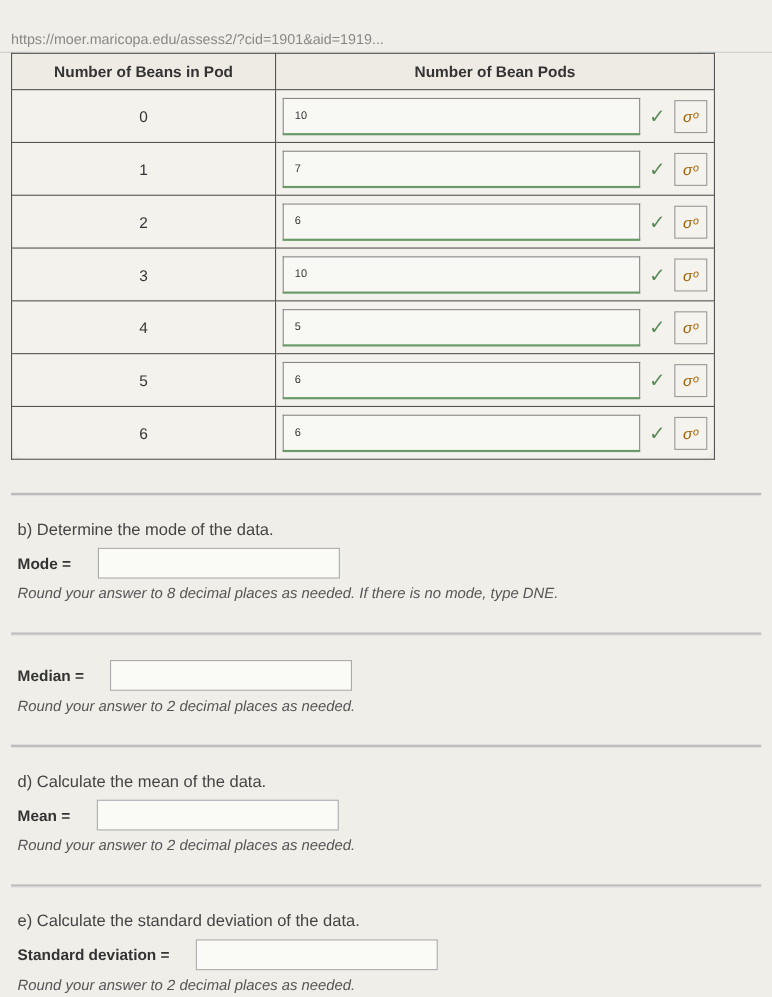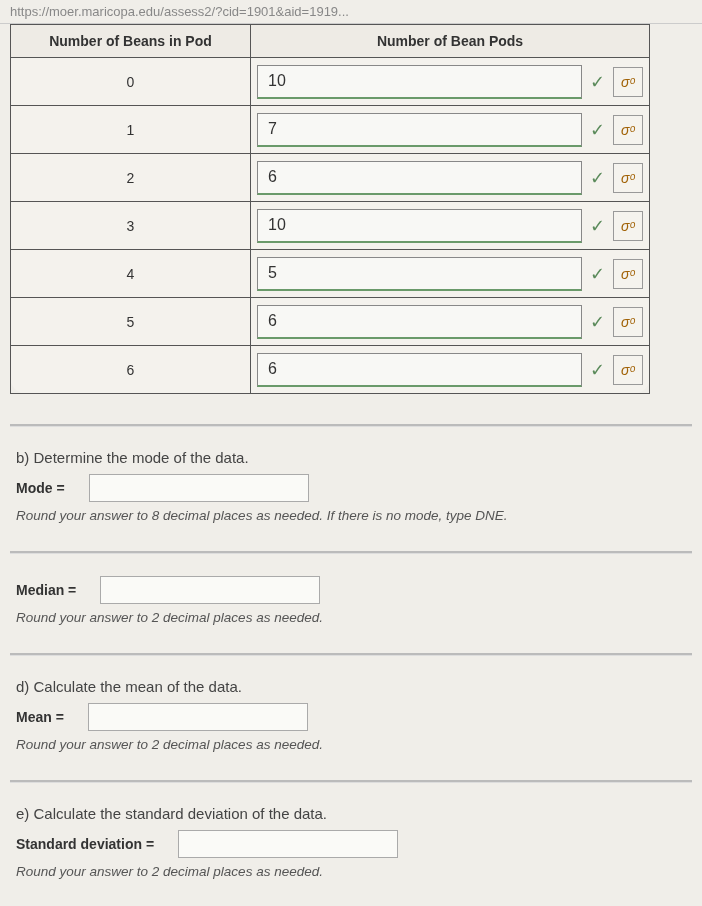--- a/index.html
+++ b/index.html
@@ -10,20 +10,21 @@
       color: #333;
       font-size: 14px;
     }
     .url-bar {
       padding: 4px 10px;
       font-size: 13px;
       color: #888;
       border-bottom: 1px solid #ccc;
       white-space: nowrap;
       overflow: hidden;
+      margin-top: 24px;
     }
     .content {
       padding: 0 10px 20px 10px;
     }
     table.data-table {
       border-collapse: collapse;
       width: 640px;
       margin-bottom: 30px;
       background: #f4f2ed;
       border-radius: 17px;
@@ -56,21 +57,21 @@
     }
     .answer-box {
       flex: 1;
       border: 1px solid #888;
       border-bottom: 2px solid #6a9a6a;
       background: #f8f8f5;
       padding: 6px 10px;
       height: 34px;
       display: flex;
       align-items: center;
-      font-size: 16px;
+      font-size: 10px;
     }
     .check {
       color: #5a8a5a;
       font-size: 18px;
       margin: 0 2px;
     }
     .sigma-btn {
       width: 30px;
       height: 30px;
       border: 1px solid #999;

